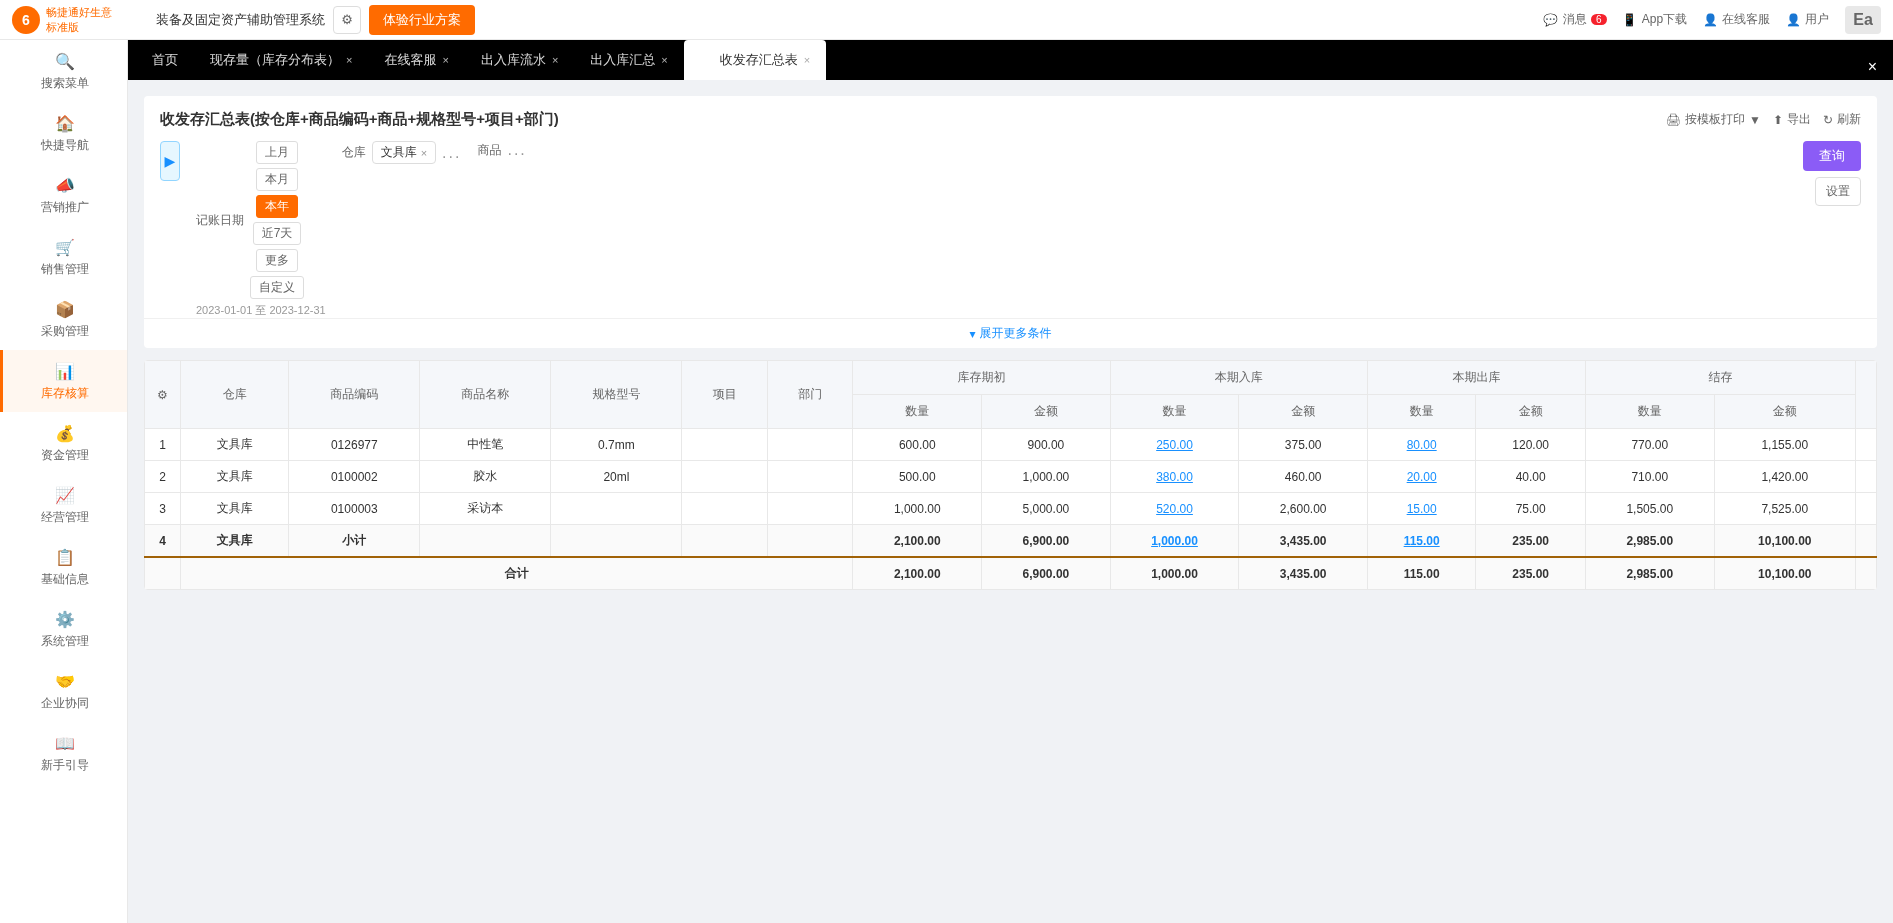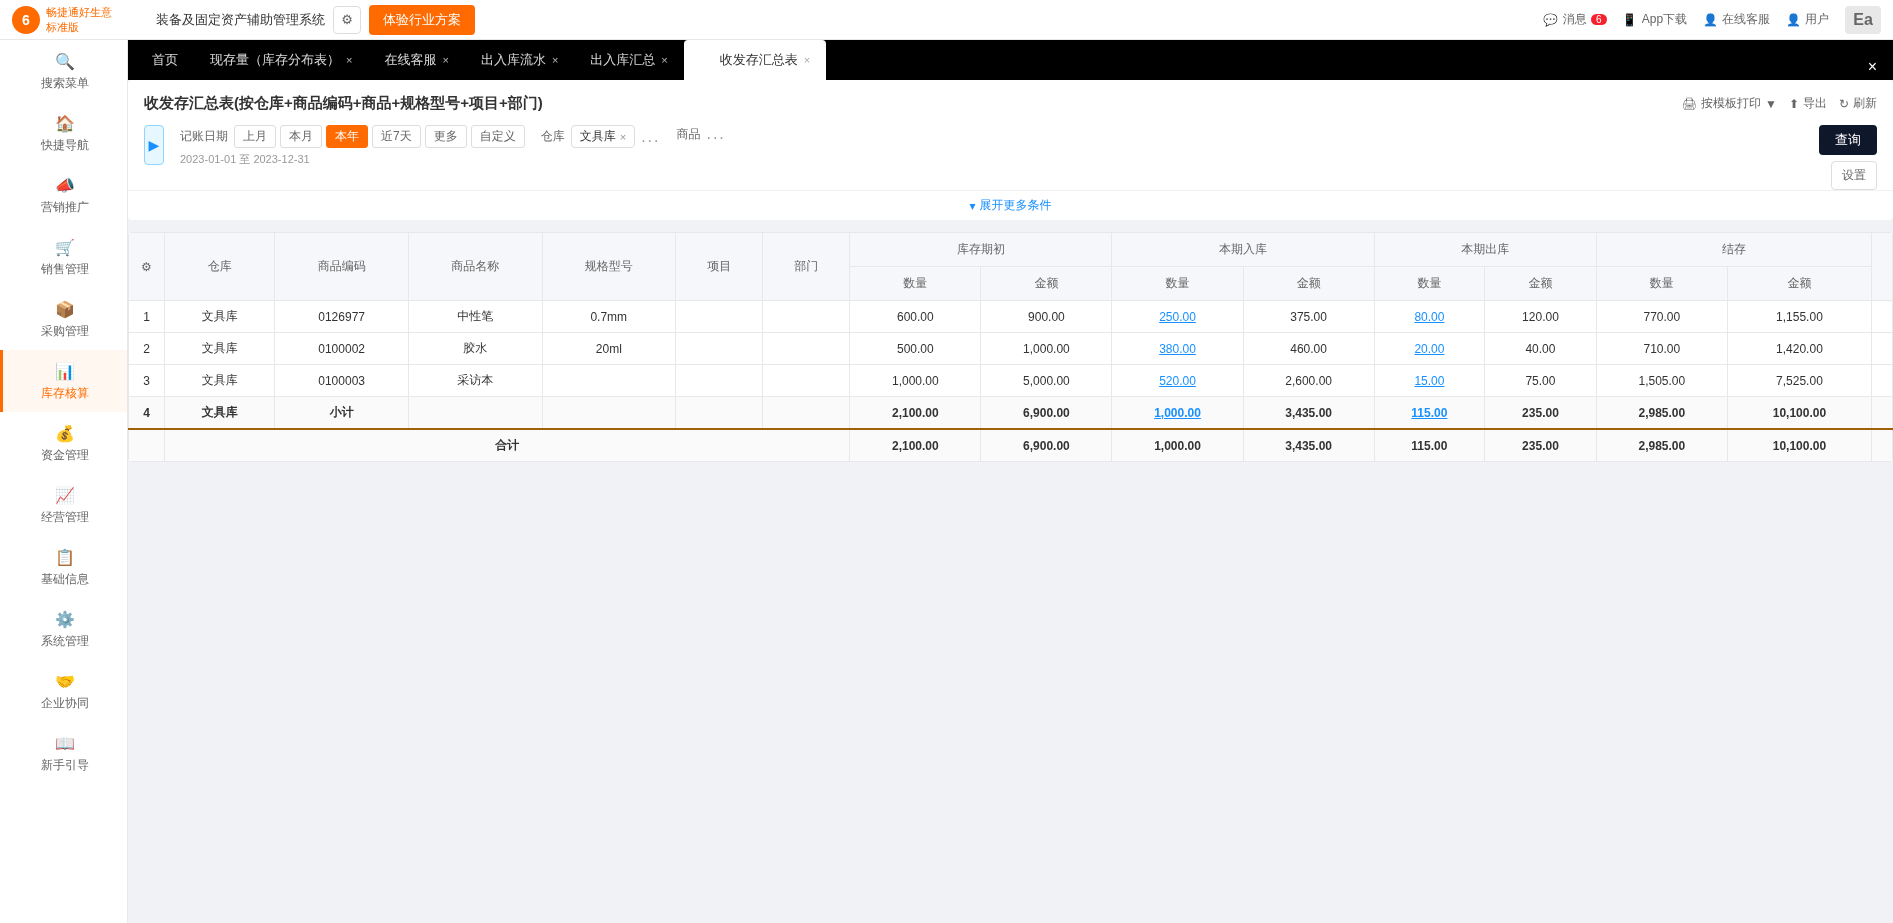--- a/index.html
+++ b/index.html
@@ -4,48 +4,48 @@
   <style>
     * { box-sizing: border-box; margin: 0; padding: 0; }
     body { font-family: 'Microsoft YaHei', Arial, sans-serif; font-size: 13px; background: #f0f2f5; color: #333; overflow: hidden; }
 
     
     .app-container { display: flex; flex-direction: column; height: 923px; width: 1893px; }
     .top-bar { height: 40px; background: #fff; display: flex; align-items: center; padding: 0 12px; border-bottom: 1px solid #e8e8e8; justify-content: space-between; }
     .main-layout { display: flex; flex: 1; overflow: hidden; }
     .sidebar { width: 128px; background: #fff; border-right: 1px solid #e8e8e8; display: flex; flex-direction: column; flex-shrink: 0; }
     .content-area { flex: 1; display: flex; flex-direction: column; overflow: hidden; }
-    .page-content { flex: 1; overflow: auto; background: #f0f2f5; }
+    .page-content { flex: 1; overflow: auto; padding: 16px; background: #f0f2f5; }
 
     
     .top-left { display: flex; align-items: center; gap: 8px; }
     .logo-area { display: flex; align-items: center; gap: 6px; width: 128px; }
     .logo-icon { width: 28px; height: 28px; background: #ff6b00; border-radius: 50%; display: flex; align-items: center; justify-content: center; color: white; font-size: 14px; font-weight: bold; }
     .logo-text { font-size: 11px; color: #ff6b00; line-height: 1.3; }
     .system-name { font-size: 13px; color: #333; margin-left: 8px; }
     .top-right { display: flex; align-items: center; gap: 16px; }
     .top-btn { display: flex; align-items: center; gap: 4px; cursor: pointer; font-size: 12px; color: #666; }
     .top-btn .badge { background: #f5222d; color: white; border-radius: 10px; padding: 0 5px; font-size: 10px; min-width: 16px; text-align: center; }
     .experience-btn { background: #ff6b00; color: white; border: none; border-radius: 4px; padding: 6px 14px; font-size: 13px; cursor: pointer; }
     .settings-btn { width: 28px; height: 28px; border: 1px solid #ddd; border-radius: 4px; display: flex; align-items: center; justify-content: center; cursor: pointer; color: #666; }
 
     
     .sidebar-item { display: flex; flex-direction: column; align-items: center; padding: 12px 4px 10px; cursor: pointer; color: #666; font-size: 12px; gap: 4px; border-left: 3px solid transparent; }
     .sidebar-item.active { background: #fff7f0; color: #ff6b00; border-left-color: #ff6b00; }
     .sidebar-icon { font-size: 16px; }
     .page-title { font-size: 15px; font-weight: 600; color: #333; margin-bottom: 12px; }
     .filter-label { color: #666; font-size: 12px; white-space: nowrap; }
-    .date-btns { display: flex; gap: 4px; align-items: center; }
+    .date-btns { display: flex; gap: 4px; align-items: center; flex-direction: column; }
     .date-btn { padding: 2px 8px; border-radius: 3px; border: 1px solid #ddd; background: #fff; color: #666; cursor: pointer; font-size: 12px; }
     .date-btn.active { background: #ff6b00; color: white; border-color: #ff6b00; }
     .date-range { font-size: 11px; color: #999; }
     .warehouse-tag { display: flex; align-items: center; gap: 4px; background: #fff; border: 1px solid #ddd; border-radius: 4px; padding: 2px 8px; font-size: 12px; }
     .tag-close { cursor: pointer; color: #999; font-size: 11px; }
     .more-dots { color: #999; cursor: pointer; font-size: 16px; letter-spacing: 2px; }
-    .btn-query { background: #0f172a; color: white; border: none; border-radius: 4px; padding: 6px 16px; cursor: pointer; font-size: 13px; }
+    .btn-query { background: #8b5cf6; color: white; border: none; border-radius: 4px; padding: 6px 16px; cursor: pointer; font-size: 13px; }
     .btn-settings { background: #fff; color: #666; border: 1px solid #ddd; border-radius: 4px; padding: 5px 10px; cursor: pointer; font-size: 12px; }
     .btn-export { display: flex; align-items: center; gap: 4px; color: #666; border: none; background: none; cursor: pointer; font-size: 12px; }
     .btn-print { display: flex; align-items: center; gap: 4px; color: #666; border: none; background: none; cursor: pointer; font-size: 12px; }
     .btn-refresh { display: flex; align-items: center; gap: 4px; color: #666; border: none; background: none; cursor: pointer; font-size: 12px; }
 
     
     .table-container { background: #fff; border-radius: 4px; overflow: auto; }
     table { width: 100%; border-collapse: collapse; font-size: 12px; }
     thead tr { background: #f5f7fa; }
     th { padding: 8px 10px; text-align: center; border: 1px solid #e8e8e8; color: #666; font-weight: 500; white-space: nowrap; }

